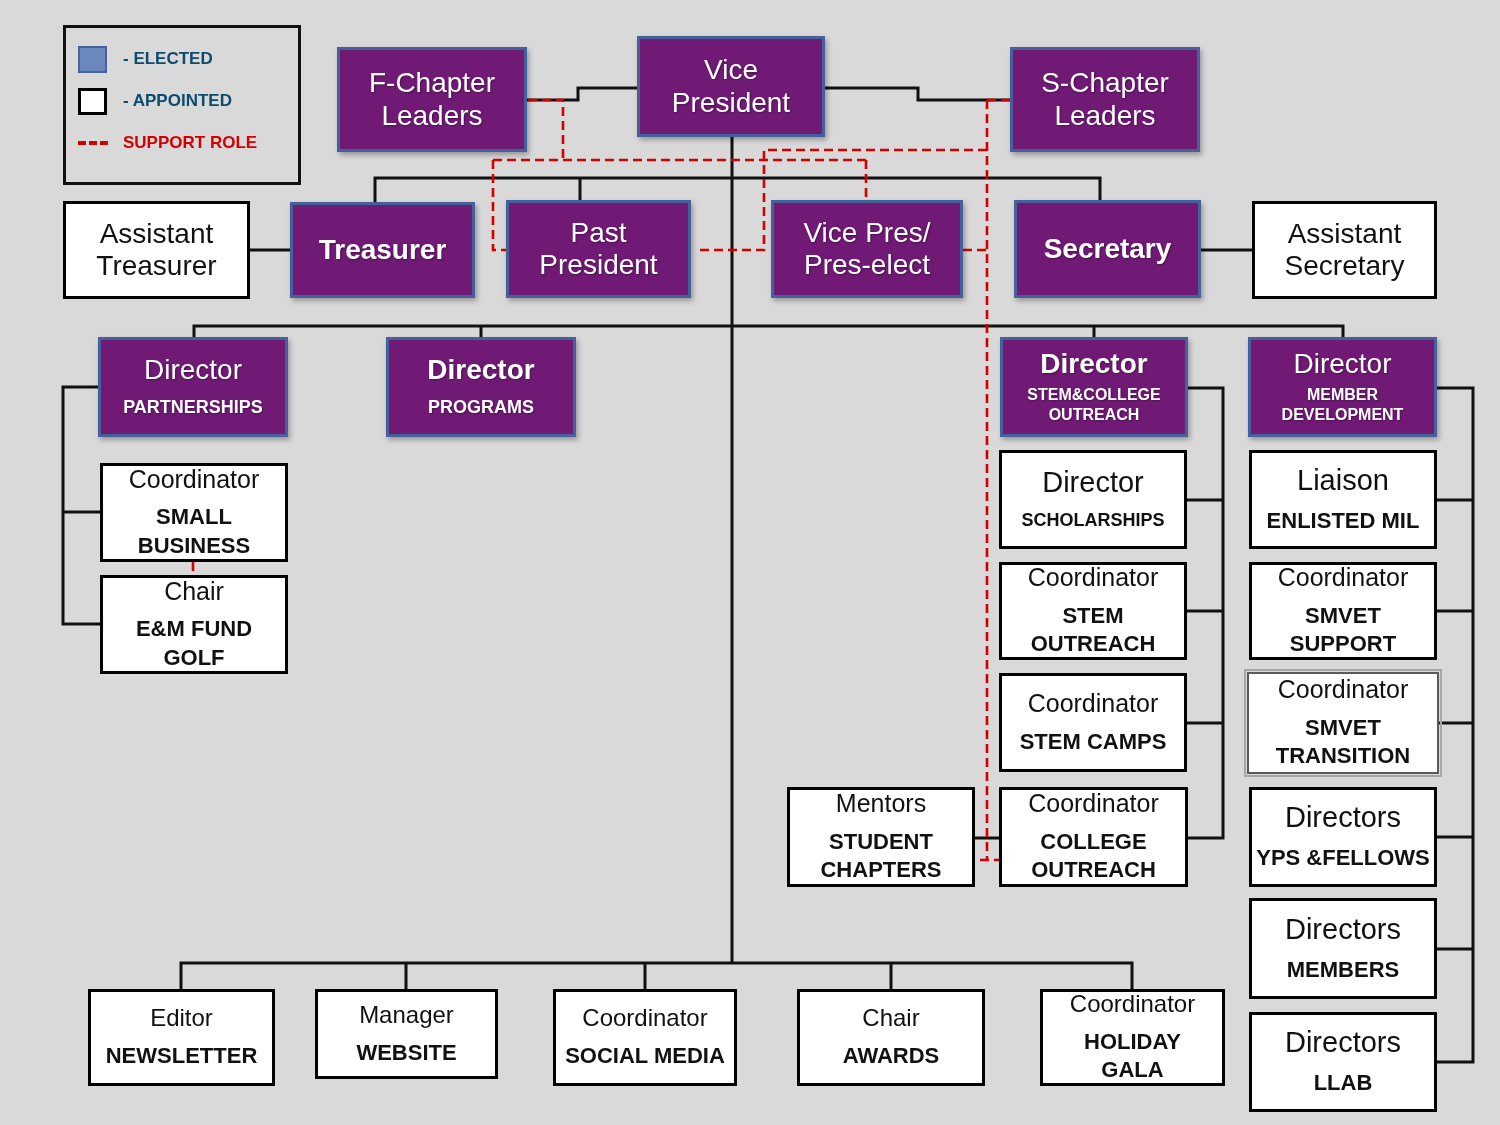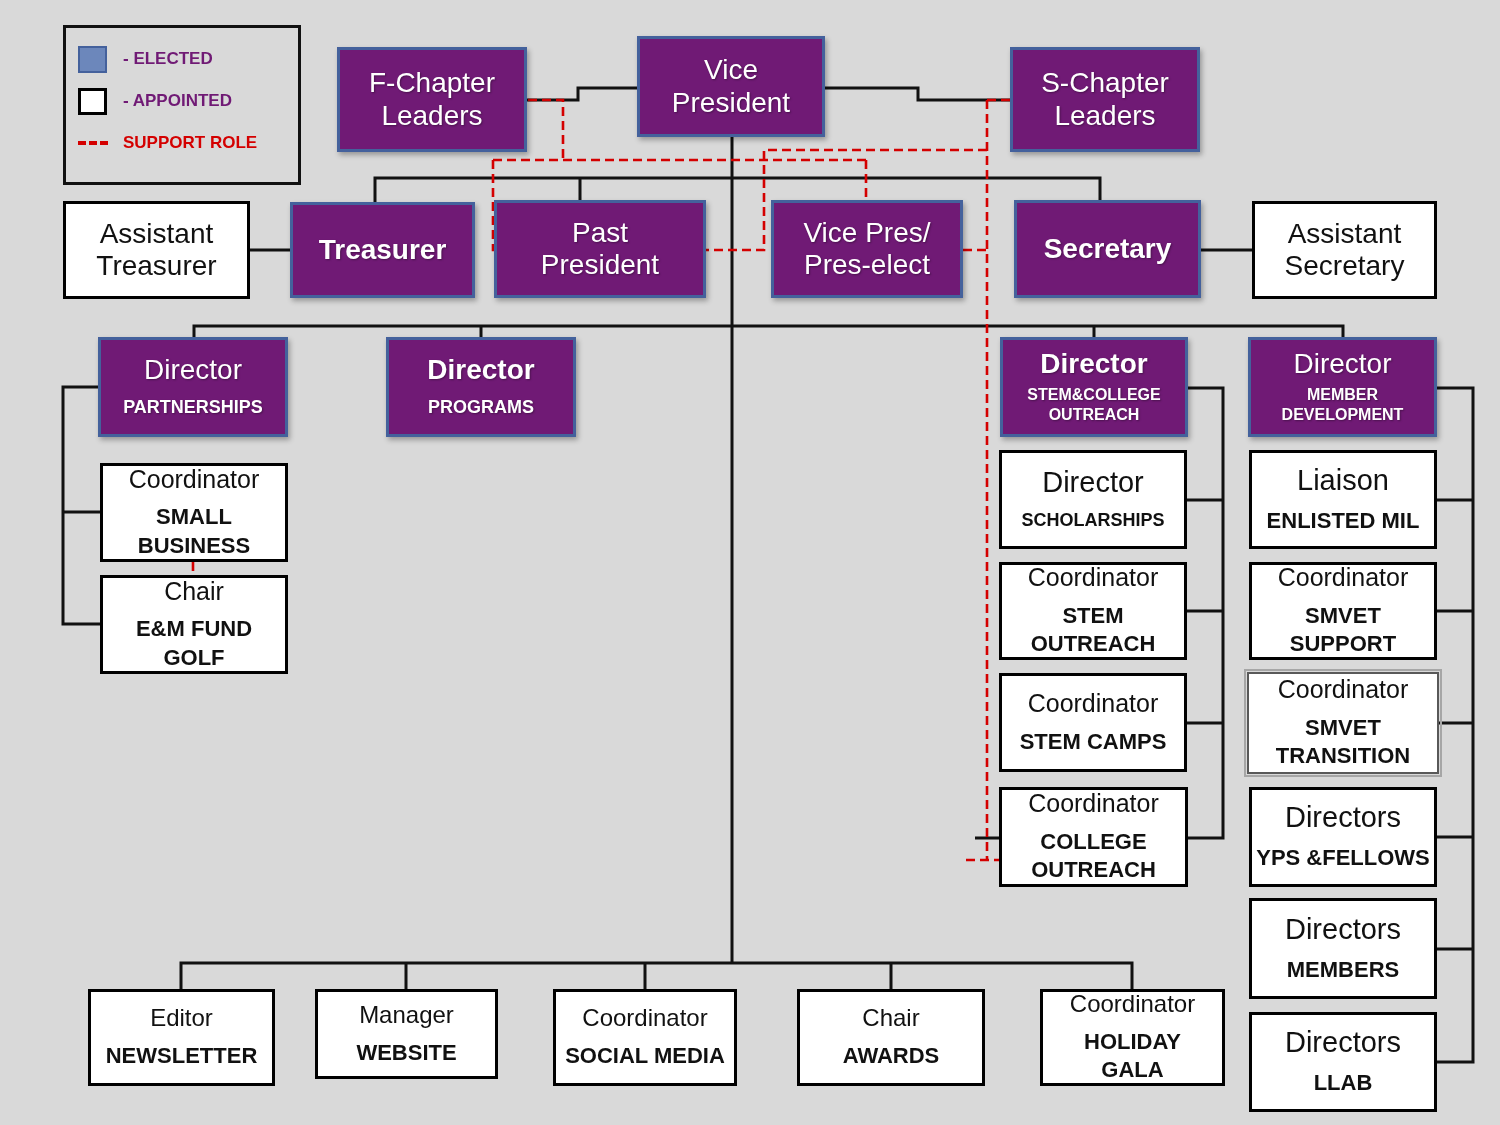--- a/index.html
+++ b/index.html
@@ -22,21 +22,21 @@
   .subsm .sub{font-size:16px;line-height:1.28;margin-top:4px;}
   .sublg .sub{font-size:22px;}
   .gray-frame{border:2px solid #595959;outline:2px solid #a6a6a6;outline-offset:1px;}
   .legend{position:absolute;left:63px;top:25px;width:238px;height:160px;
           border:3px solid #111;box-sizing:border-box;padding:10px 0 0 12px;}
   .lrow{display:flex;align-items:center;height:42px;}
   .sw{width:29px;height:27px;box-sizing:border-box;margin-right:16px;flex:none;}
   .sw-elected{background:#6c87bb;border:2px solid #44619c;}
   .sw-appointed{background:#ffffff;border:3px solid #000;}
   .dash-sample{width:30px;border-top:4px dashed #d40000;margin-right:15px;flex:none;}
-  .ltext{font-size:17px;font-weight:bold;color:#701a75;}
+  .ltext{font-size:17px;font-weight:bold;color:#0c4a6e;}
   .ltext.red{color:#d40000;}
 </style>
 </head>
 <body>
 
 <div class="stage">
 
   <svg class="wires" viewBox="0 0 1500 1125">
     <path class="k" d="
       M527,100 H578 V88 H637
@@ -97,21 +97,21 @@
   <div class="box elected" style="left:337px;top:47px;width:190px;height:105px"><div class="t1">F-Chapter
 Leaders</div></div>
   <div class="box elected" style="left:637px;top:36px;width:188px;height:101px"><div class="t1">Vice
 President</div></div>
   <div class="box elected" style="left:1010px;top:47px;width:190px;height:105px"><div class="t1">S-Chapter
 Leaders</div></div>
 
   <div class="box appointed" style="left:63px;top:201px;width:187px;height:98px"><div class="t1">Assistant
 Treasurer</div></div>
   <div class="box elected boldt" style="left:290px;top:202px;width:185px;height:96px"><div class="t1">Treasurer</div></div>
-  <div class="box elected" style="left:494px;top:200px;width:212px;height:98px"><div class="t1">Past
+  <div class="box elected" style="left:506px;top:200px;width:185px;height:98px"><div class="t1">Past
 President</div></div>
   <div class="box elected" style="left:771px;top:200px;width:192px;height:98px"><div class="t1">Vice Pres/
 Pres-elect</div></div>
   <div class="box elected boldt" style="left:1014px;top:200px;width:187px;height:98px"><div class="t1">Secretary</div></div>
   <div class="box appointed" style="left:1252px;top:201px;width:185px;height:98px"><div class="t1">Assistant
 Secretary</div></div>
 
   <div class="box elected" style="left:98px;top:337px;width:190px;height:100px"><div class="t1">Director</div><div class="sub">PARTNERSHIPS</div></div>
   <div class="box elected boldt" style="left:386px;top:337px;width:190px;height:100px"><div class="t1">Director</div><div class="sub">PROGRAMS</div></div>
   <div class="box elected boldt subsm" style="left:1000px;top:337px;width:188px;height:100px"><div class="t1">Director</div><div class="sub">STEM&amp;COLLEGE
@@ -123,20 +123,22 @@
 BUSINESS</div></div>
   <div class="box appointed tmd sublg" style="left:100px;top:575px;width:188px;height:99px"><div class="t1">Chair</div><div class="sub">E&amp;M FUND
 GOLF</div></div>
 
   <div class="box appointed tlg" style="left:999px;top:450px;width:188px;height:99px"><div class="t1">Director</div><div class="sub">SCHOLARSHIPS</div></div>
   <div class="box appointed tmd sublg" style="left:999px;top:562px;width:188px;height:98px"><div class="t1">Coordinator</div><div class="sub">STEM
 OUTREACH</div></div>
   <div class="box appointed tmd sublg" style="left:999px;top:673px;width:188px;height:99px"><div class="t1">Coordinator</div><div class="sub">STEM CAMPS</div></div>
   <div class="box appointed tmd sublg" style="left:999px;top:787px;width:189px;height:100px"><div class="t1">Coordinator</div><div class="sub">COLLEGE
 OUTREACH</div></div>
+  <div class="box appointed tmd sublg" style="left:787px;top:787px;width:188px;height:100px"><div class="t1">Mentors</div><div class="sub">STUDENT
+CHAPTERS</div></div>
 
   <div class="box appointed tlg sublg" style="left:1249px;top:450px;width:188px;height:99px"><div class="t1">Liaison</div><div class="sub">ENLISTED MIL</div></div>
   <div class="box appointed tmd sublg" style="left:1249px;top:562px;width:188px;height:98px"><div class="t1">Coordinator</div><div class="sub">SMVET
 SUPPORT</div></div>
   <div class="box appointed tmd sublg gray-frame" style="left:1247px;top:672px;width:192px;height:102px"><div class="t1">Coordinator</div><div class="sub">SMVET
 TRANSITION</div></div>
   <div class="box appointed tlg sublg" style="left:1249px;top:787px;width:188px;height:100px"><div class="t1">Directors</div><div class="sub">YPS &amp;FELLOWS</div></div>
   <div class="box appointed tlg sublg" style="left:1249px;top:898px;width:188px;height:101px"><div class="t1">Directors</div><div class="sub">MEMBERS</div></div>
   <div class="box appointed tlg sublg" style="left:1249px;top:1012px;width:188px;height:100px"><div class="t1">Directors</div><div class="sub">LLAB</div></div>
 

